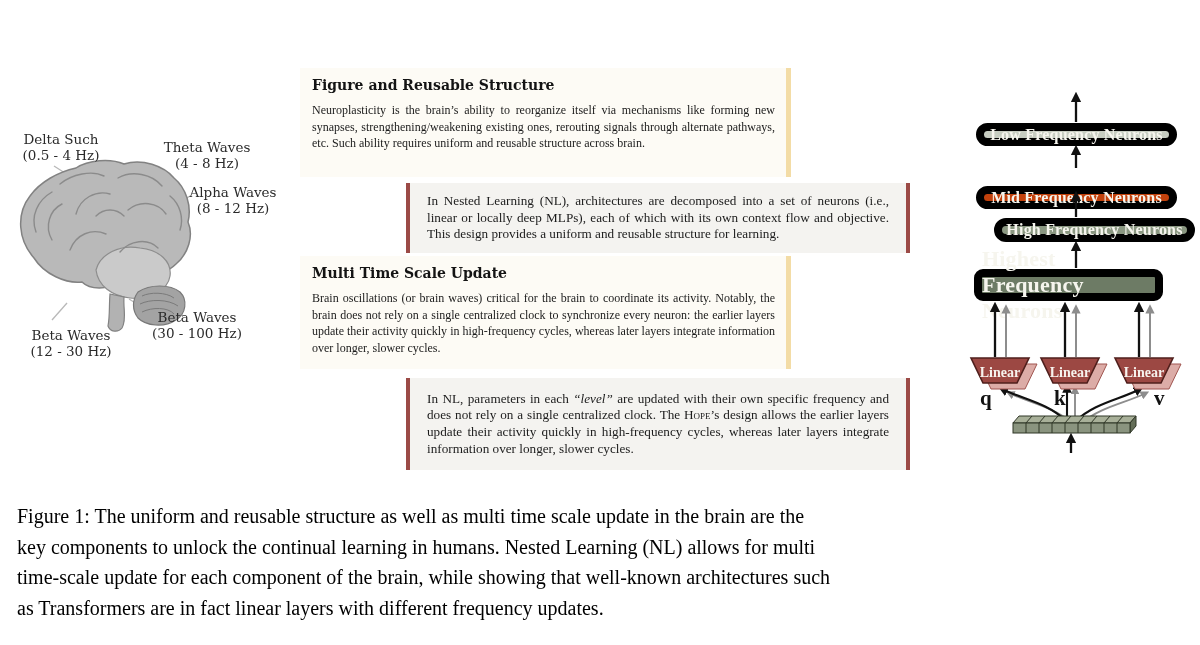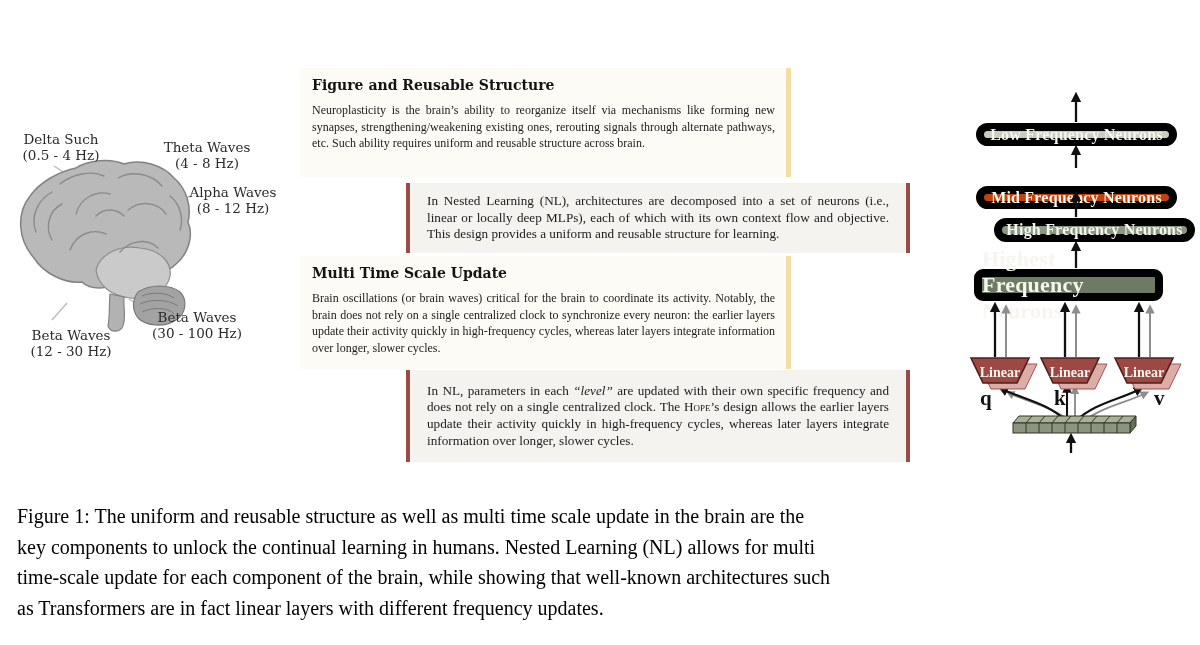--- a/index.html
+++ b/index.html
@@ -27,21 +27,21 @@
   .bio-body{
     font-family:"Liberation Serif",serif;font-size:12px;line-height:16.6px;
     text-align:justify;color:#1b1b1b;
   }
   .nl-box{
     position:absolute;left:406px;width:504px;box-sizing:border-box;
     background:#f4f3f0;border-left:4px solid #9b4a46;border-right:4px solid #9b4a46;
     display:flex;align-items:center;padding:6px 17px;
   }
   #nl-structure{top:183px;height:70px;}
-  #nl-update{top:370px;height:92px;}
+  #nl-update{top:378px;height:92px;}
   .nl-body{
     font-family:"Liberation Serif",serif;font-size:13.2px;line-height:16.6px;
     text-align:justify;color:#1b1b1b;
   }
   .it{font-style:italic;}
   .sc{font-variant:small-caps;}
   
   .pill{
     position:absolute;left:976px;width:201px;height:23px;box-sizing:border-box;
     border:8px solid #000000;border-radius:14px;

